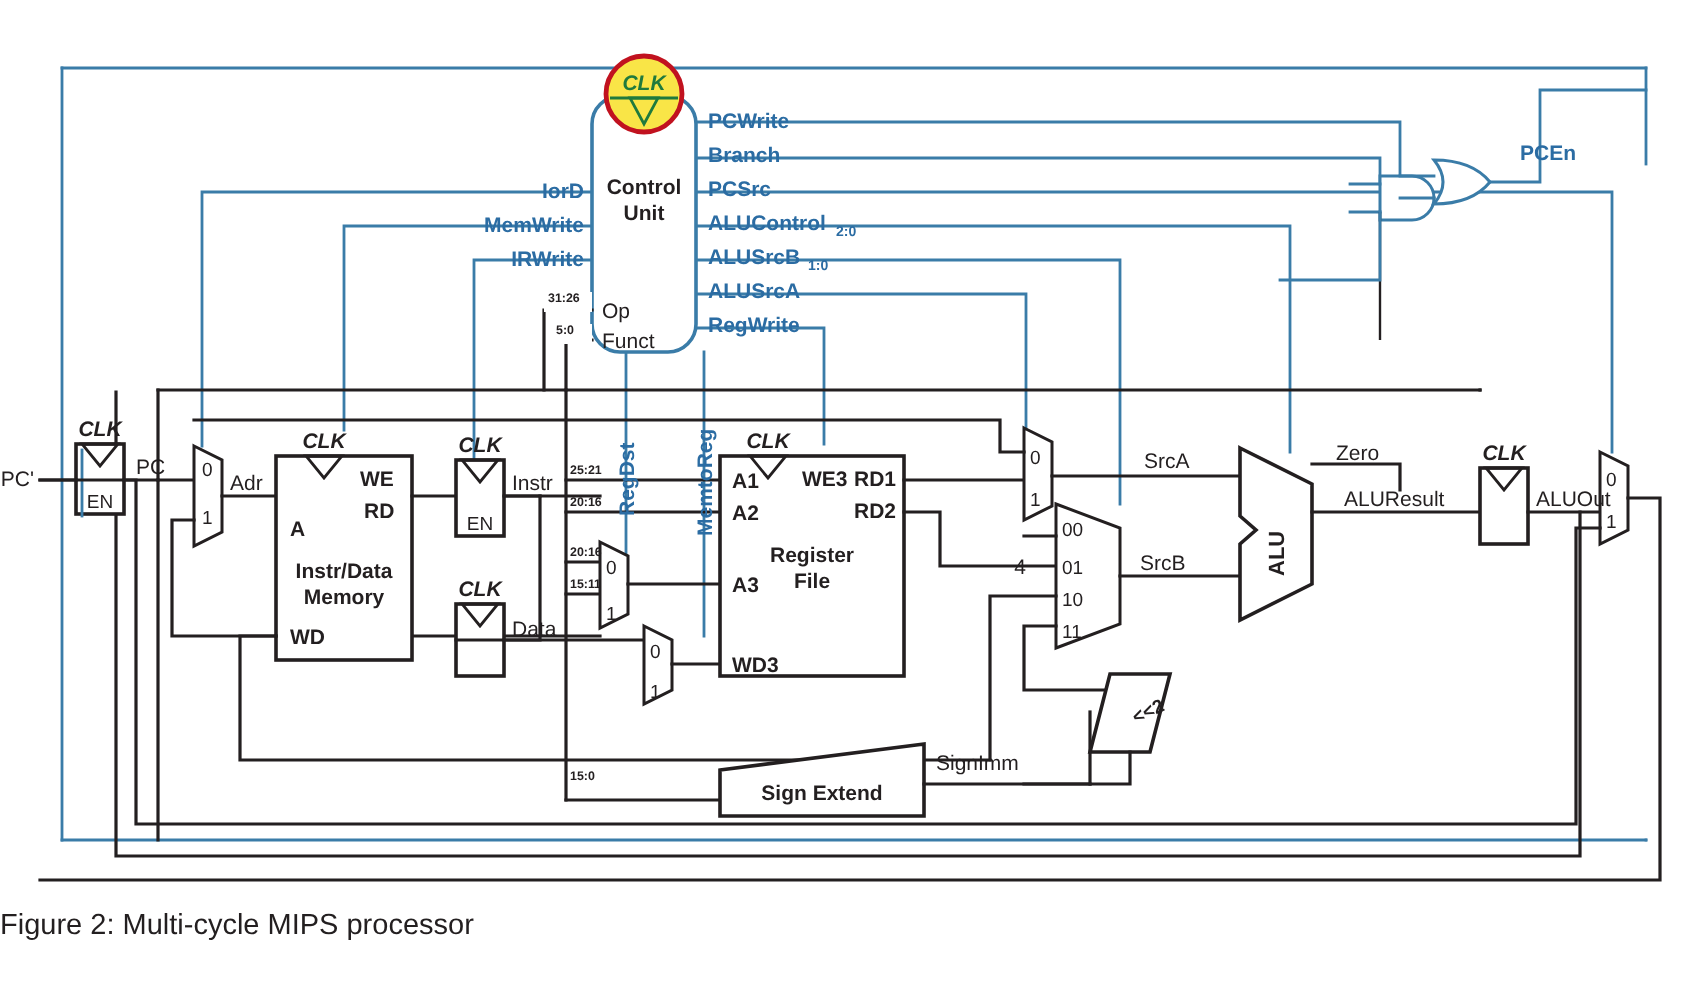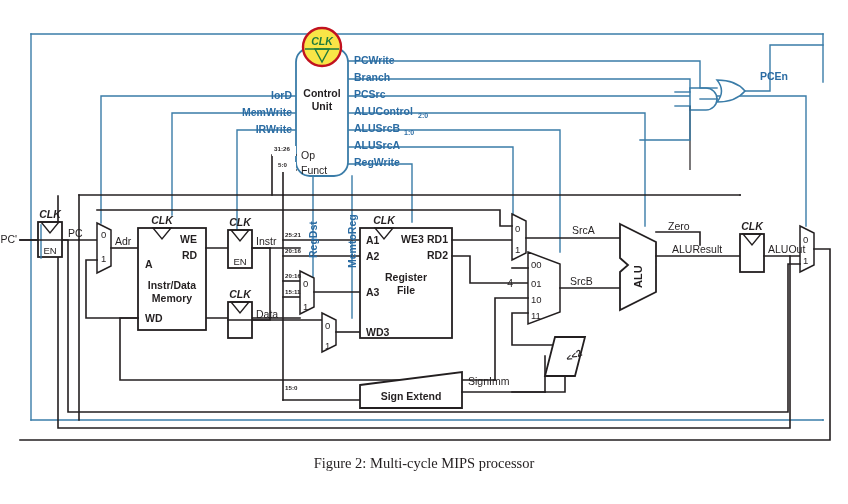--- a/index.html
+++ b/index.html
@@ -23,22 +23,22 @@
   .t-lbl{font-size:10.5px;font-weight:bold;}
   .t-lbl-n{font-size:10.5px;}
   .t-box{font-size:10.5px;font-weight:bold;}
   .t-mux{font-size:9.5px;}
   .t-bits{font-size:6.2px;font-weight:bold;}
   .t-clk{font-size:10.5px;font-style:italic;font-weight:bold;}
   .t-clk-y{font-size:10.5px;font-style:italic;font-weight:bold;fill:#1f7a3d;}
   .t-alu{font-size:11px;font-weight:bold;}
   .t-sh{font-size:9.5px;font-weight:bold;}
   .caption{
-    position:absolute;left:0;top:455px;width:848px;text-align:center;
-    font-family:Liberation Serif, serif;font-size:14.5px;color:#231f20;
+    position:absolute;left:0;top:455px;width:848px;
+    font-family:Liberation Sans, sans-serif;font-size:14.5px;color:#231f20;
   }
 </style>
 </head>
 <body>
 
 <div id="root">
 
   <div id="svgwrap">
   <svg width="848" height="504" viewBox="0 0 848 504" xmlns="http://www.w3.org/2000/svg">
 

